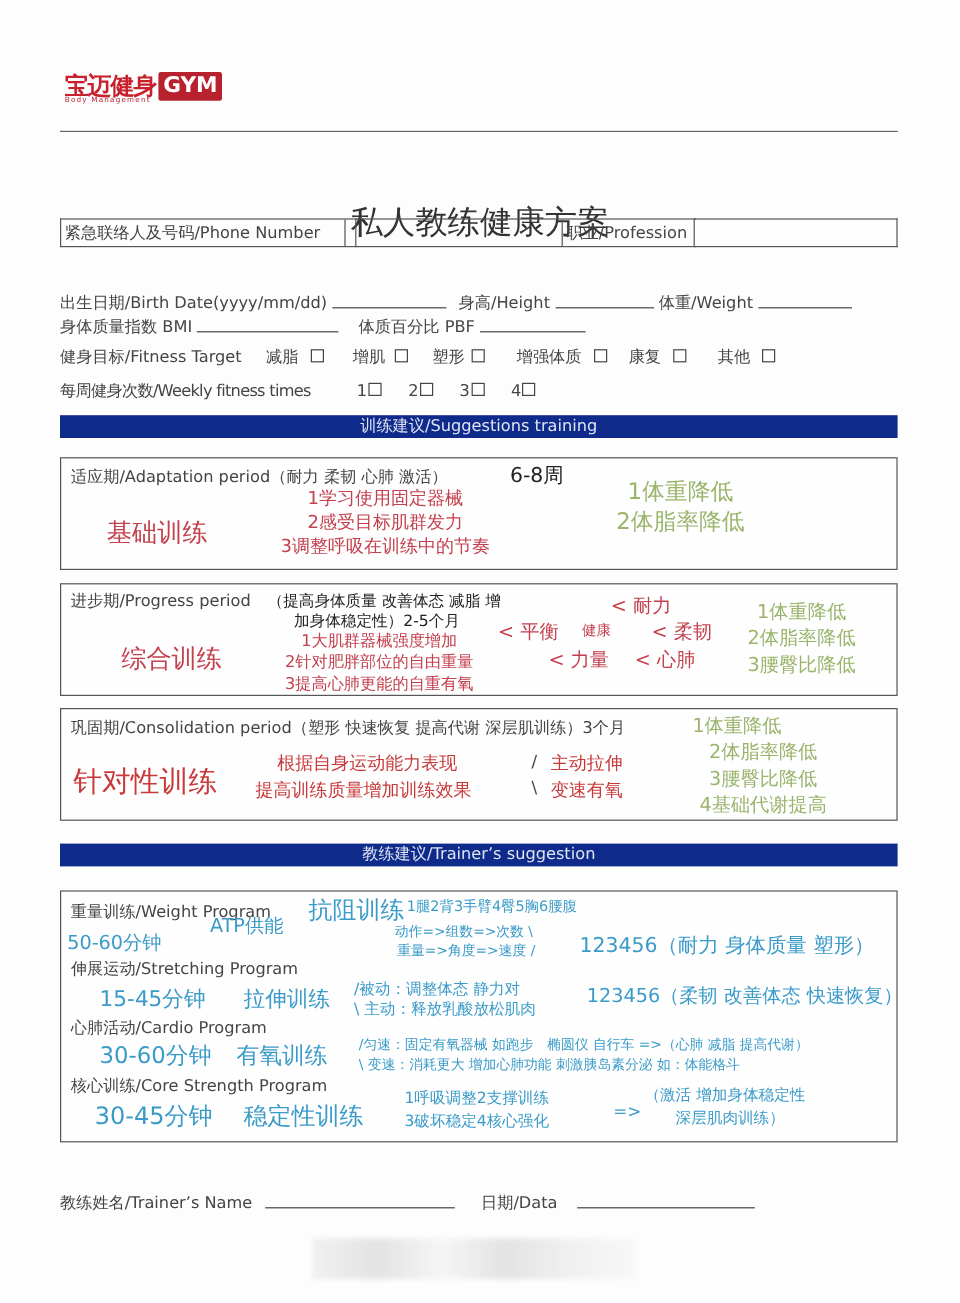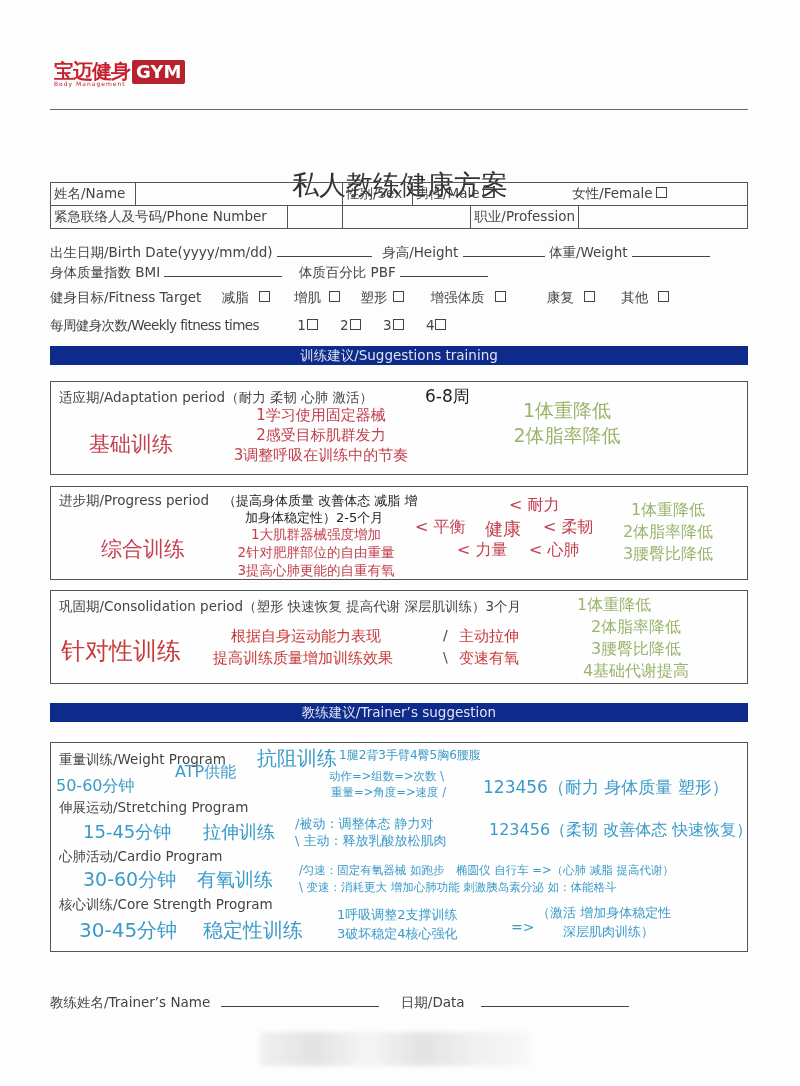--- a/index.html
+++ b/index.html
@@ -31,30 +31,20 @@
 
 <div class="abs logo">
   <span class="logo-cn">宝迈健身</span><span class="logo-gym">GYM</span>
   <div class="logo-sub">Body Management</div>
 </div>
 <div class="abs hr"></div>
 <div class="abs title">私人教练健康方案</div>
 
 <table class="info">
   <tbody>
-      <tr>
-    <td style="width:78px">姓名/Name</td>
-    <td style="width:200px"></td>
-    <td style="width:63px">性别/Sex</td>
-    <td colspan="2">
-      <span>男性/Male</span><span class="box"></span>
-      <span style="display:inline-block;width:70px"></span>
-      <span>女性/Female</span><span class="box"></span>
-    </td>
-  </tr>
   <tr>
     <td colspan="2" style="padding:0">
       <table style="border-collapse:collapse;width:100%;height:22px;">
             <tbody>
               <tr>
         <td style="border:none;border-right:1.5px solid #555;width:230px">紧急联络人及号码/Phone Number</td>
         <td style="border:none"></td>
       </tr>
             </tbody>
           </table>
@@ -87,21 +77,21 @@
   <span class="line" style="width:118px"></span>
   <span style="margin-left:12px">体质百分比 PBF</span>
   <span class="line" style="width:88px"></span>
 </div>
 <div class="abs row" style="left:50px;top:289px;">
   <span>健身目标/Fitness Target</span>
   <span style="margin-left:16px">减脂</span><span class="box" style="margin-left:10px"></span>
   <span style="margin-left:20px">增肌</span><span class="box" style="margin-left:8px"></span>
   <span style="margin-left:16px">塑形</span><span class="box" style="margin-left:6px"></span>
   <span style="margin-left:22px">增强体质</span><span class="box" style="margin-left:10px"></span>
-  <span style="margin-left:37px">康复</span><span class="box" style="margin-left:10px"></span>
+  <span style="margin-left:14px">康复</span><span class="box" style="margin-left:10px"></span>
   <span style="margin-left:22px">其他</span><span class="box" style="margin-left:10px"></span>
 </div>
 <div class="abs row" style="left:50px;top:317px;">
   <span style="letter-spacing:-0.6px">每周健身次数/Weekly fitness times</span>
   <span style="margin-left:34px">1</span><span class="box" style="margin-left:1px"></span>
   <span style="margin-left:18px">2</span><span class="box" style="margin-left:1px"></span>
   <span style="margin-left:18px">3</span><span class="box" style="margin-left:1px"></span>
   <span style="margin-left:18px">4</span><span class="box" style="margin-left:1px"></span>
 </div>
 
@@ -127,21 +117,21 @@
   <div class="abs" style="left:172px;top:5px;font-size:13px;color:#222;">（提高身体质量 改善体态 减脂 增</div>
   <div class="abs" style="left:194px;top:22px;font-size:13px;color:#222;">加身体稳定性）2-5个月</div>
   <div class="abs red" style="left:50px;top:48px;font-size:21px;">综合训练</div>
   <div class="abs red" style="left:170px;top:38px;width:190px;text-align:center;font-size:13.5px;line-height:18px;">
     <div>1大肌群器械强度增加</div>
     <div>2针对肥胖部位的自由重量</div>
     <div>3提高心肺更能的自重有氧</div>
   </div>
   <div class="abs red" style="left:458px;top:8px;font-size:16px;">&lt; 耐力</div>
   <div class="abs red" style="left:364px;top:30px;font-size:16px;">&lt; 平衡</div>
-  <div class="abs red" style="left:434px;top:30px;font-size:18px;text-align:right;">健康</div>
+  <div class="abs red" style="left:434px;top:30px;font-size:12px;text-align:right;">健康</div>
   <div class="abs red" style="left:492px;top:30px;font-size:16px;">&lt; 柔韧</div>
   <div class="abs red" style="left:406px;top:53px;font-size:16px;">&lt; 力量</div>
   <div class="abs red" style="left:478px;top:53px;font-size:16px;">&lt; 心肺</div>
   <div class="abs green" style="left:562px;top:12px;width:110px;text-align:center;font-size:16px;line-height:22px;">
     <div>1体重降低</div>
     <div>2体脂率降低</div>
     <div>3腰臀比降低</div>
   </div>
 </div>
 

